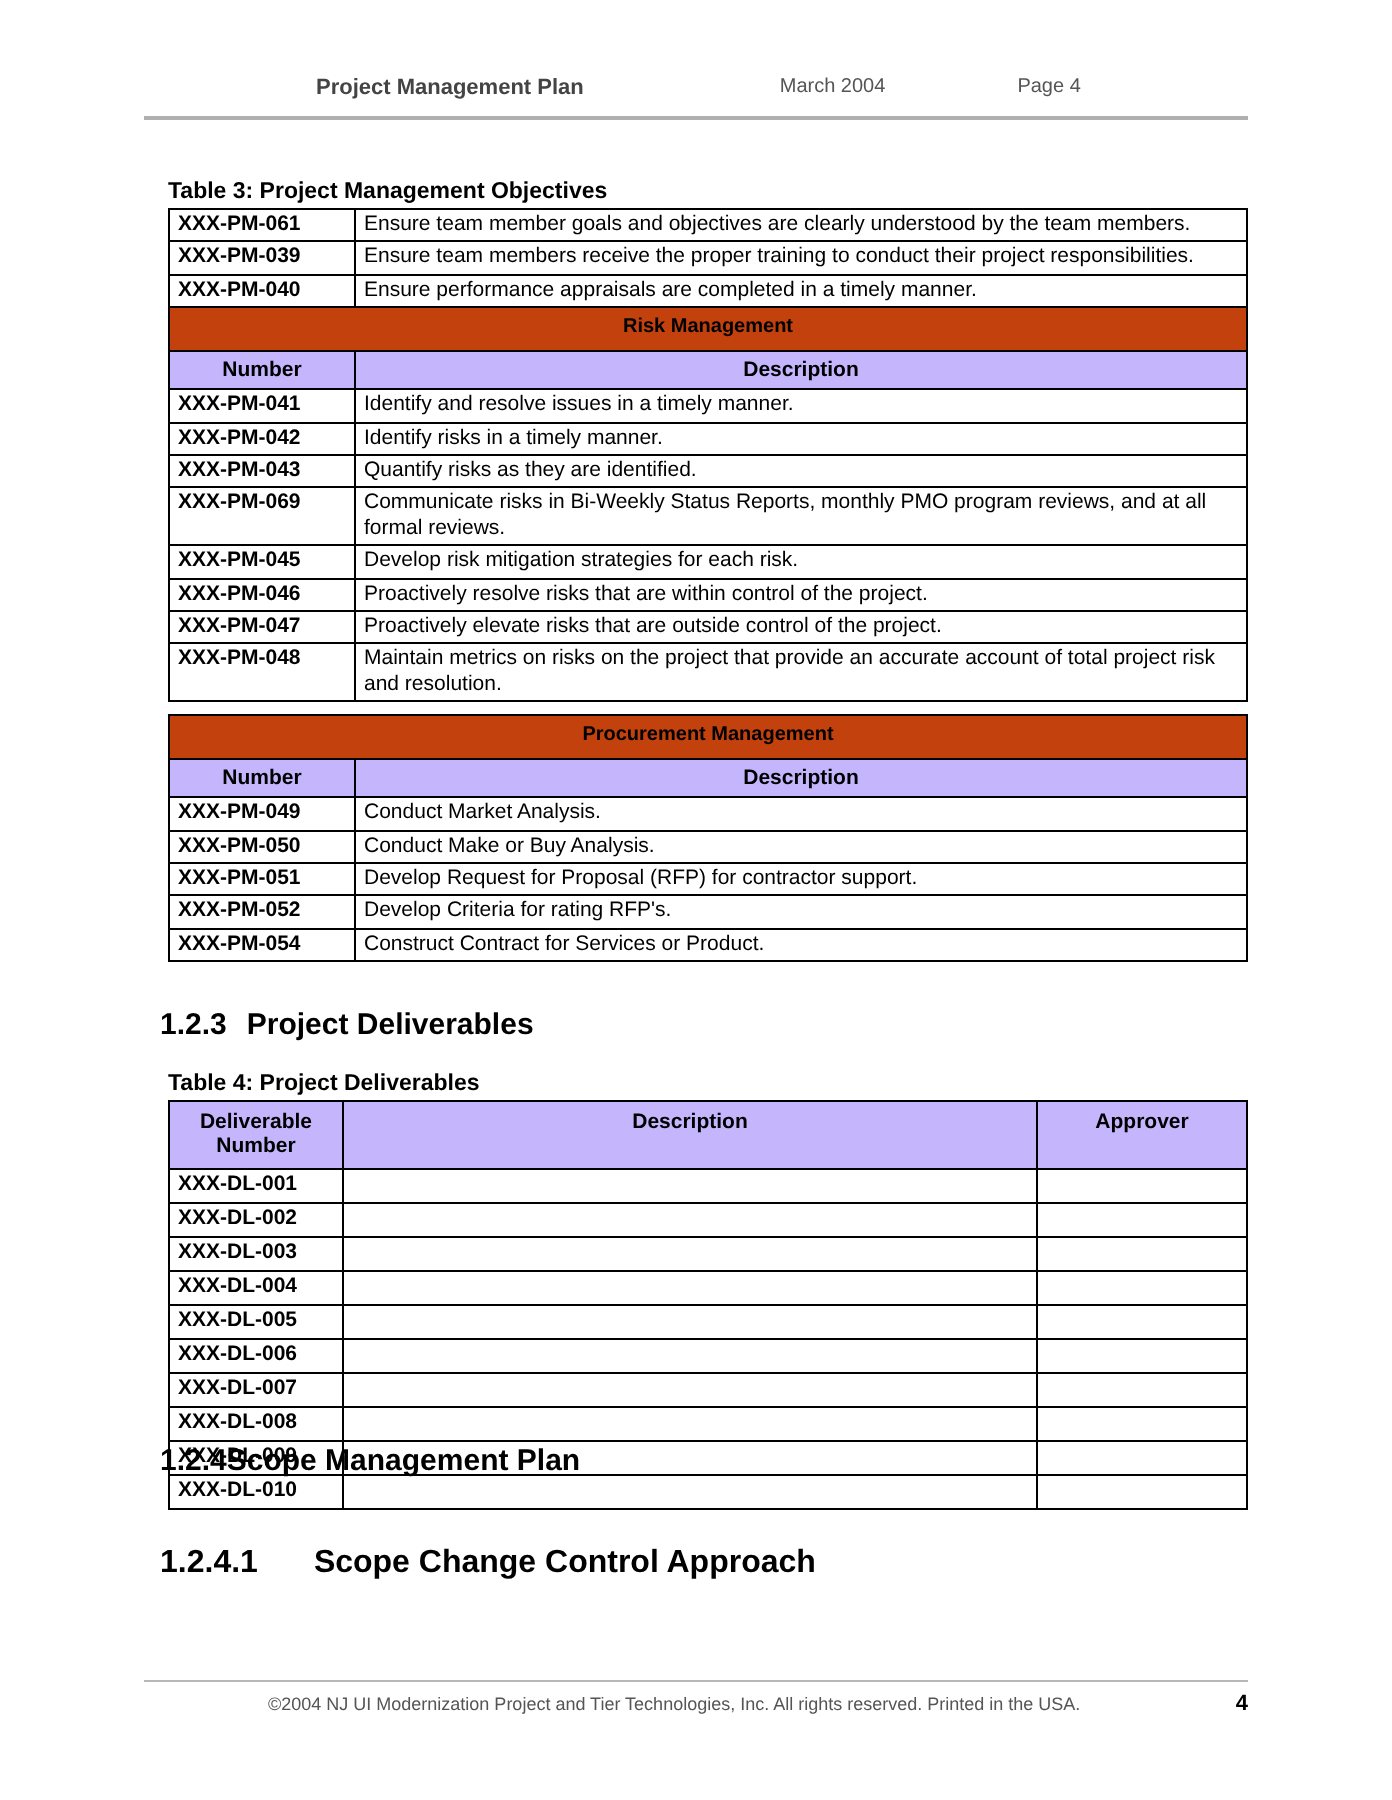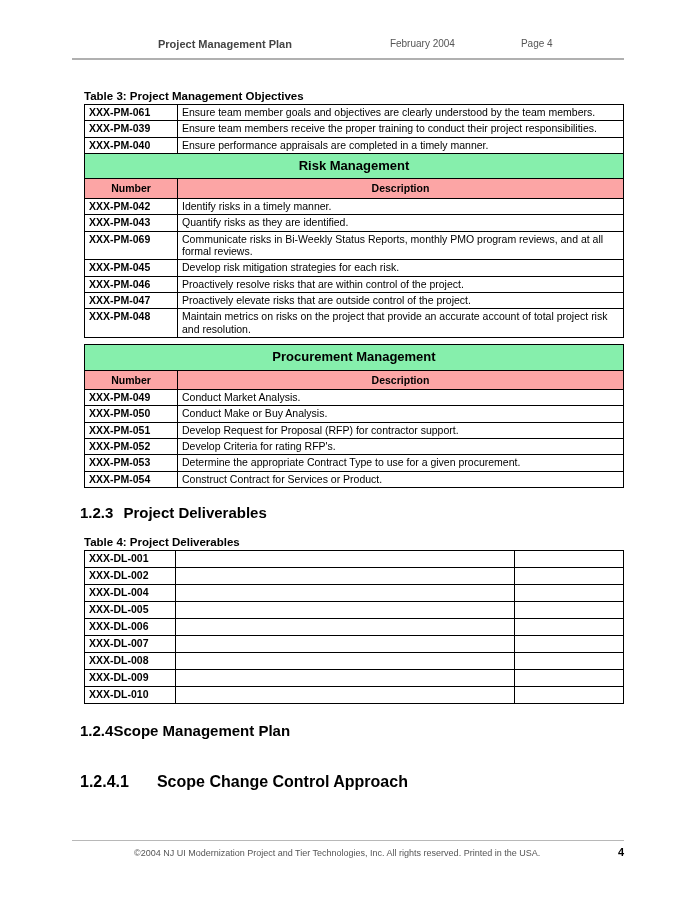--- a/index.html
+++ b/index.html
@@ -74,28 +74,28 @@
     padding: 1px 4px 2px 4px;
     vertical-align: top;
     line-height: 1.18;
   }
   .num-cell {
     font-weight: bold;
     width: 84px;
     white-space: nowrap;
   }
   .section-head td {
-    background: #86efac;
+    background: #c2410c;
     text-align: center;
     font-weight: bold;
-    font-size: 13px;
+    font-size: 10px;
     padding: 4px 0 5px 0;
   }
   .col-head td {
-    background: #fca5a5;
+    background: #c4b5fd;
     text-align: center;
     font-weight: bold;
     font-size: 10.5px;
     padding: 3px 0 3px 0;
   }
   .spacer-row td {
     border: none;
     height: 6px;
     padding: 0;
   }
@@ -181,21 +181,21 @@
   }
 </style>
 </head>
 <body>
 
 <div class="page">
 
   <div class="header">
     <div class="header-inner">
       <span class="hdr-title">Project Management Plan</span>
-      <span class="hdr-date">February 2004</span>
+      <span class="hdr-date">March 2004</span>
       <span class="hdr-page">Page 4</span>
     </div>
   </div>
 
   <div class="caption" id="t3-caption">Table 3: Project Management Objectives</div>
 
   <div id="table3-wrap">
     <table class="tbl">
       <tbody>
         <tr>
@@ -212,20 +212,24 @@
         </tr>
 
         <tr class="section-head">
           <td colspan="2">Risk Management</td>
         </tr>
         <tr class="col-head">
           <td>Number</td>
           <td>Description</td>
         </tr>
         <tr>
+          <td class="num-cell">XXX-PM-041</td>
+          <td>Identify and resolve issues in a timely manner.</td>
+        </tr>
+        <tr>
           <td class="num-cell">XXX-PM-042</td>
           <td>Identify risks in a timely manner.</td>
         </tr>
         <tr>
           <td class="num-cell">XXX-PM-043</td>
           <td>Quantify risks as they are identified.</td>
         </tr>
         <tr>
           <td class="num-cell">XXX-PM-069</td>
           <td>Communicate risks in Bi-Weekly Status Reports, monthly PMO program reviews, and at all formal reviews.</td>
@@ -268,47 +272,56 @@
         </tr>
         <tr>
           <td class="num-cell">XXX-PM-051</td>
           <td>Develop Request for Proposal (RFP) for contractor support.</td>
         </tr>
         <tr>
           <td class="num-cell">XXX-PM-052</td>
           <td>Develop Criteria for rating RFP's.</td>
         </tr>
         <tr>
-          <td class="num-cell">XXX-PM-053</td>
-          <td>Determine the appropriate Contract Type to use for a given procurement.</td>
-        </tr>
-        <tr>
           <td class="num-cell">XXX-PM-054</td>
           <td>Construct Contract for Services or Product.</td>
         </tr>
       </tbody>
     </table>
   </div>
 
   <div class="h3" id="h-123">
     <span class="numpart">1.2.3</span><span>Project Deliverables</span>
   </div>
 
   <div class="caption" id="t4-caption">Table 4: Project Deliverables</div>
 
   <div id="table4-wrap">
     <table class="tbl">
       <tbody>
+        <tr class="col-head">
+          <td class="dl-num">
+            <span>Deliverable</span><br>
+            <span>Number</span>
+          </td>
+          <td class="dl-desc">Description</td>
+          <td class="dl-appr">Approver</td>
+        </tr>
         <tr>
           <td class="dl-num">XXX-DL-001</td>
           <td class="dl-desc"></td>
           <td class="dl-appr"></td>
         </tr>
         <tr>
           <td class="dl-num">XXX-DL-002</td>
+          <td class="dl-desc"></td>
+          <td class="dl-appr"></td>
+        </tr>
+        <tr>
+          <td class="dl-num">XXX-DL-003</td>
           <td class="dl-desc"></td>
           <td class="dl-appr"></td>
         </tr>
         <tr>
           <td class="dl-num">XXX-DL-004</td>
           <td class="dl-desc"></td>
           <td class="dl-appr"></td>
         </tr>
         <tr>
           <td class="dl-num">XXX-DL-005</td>

